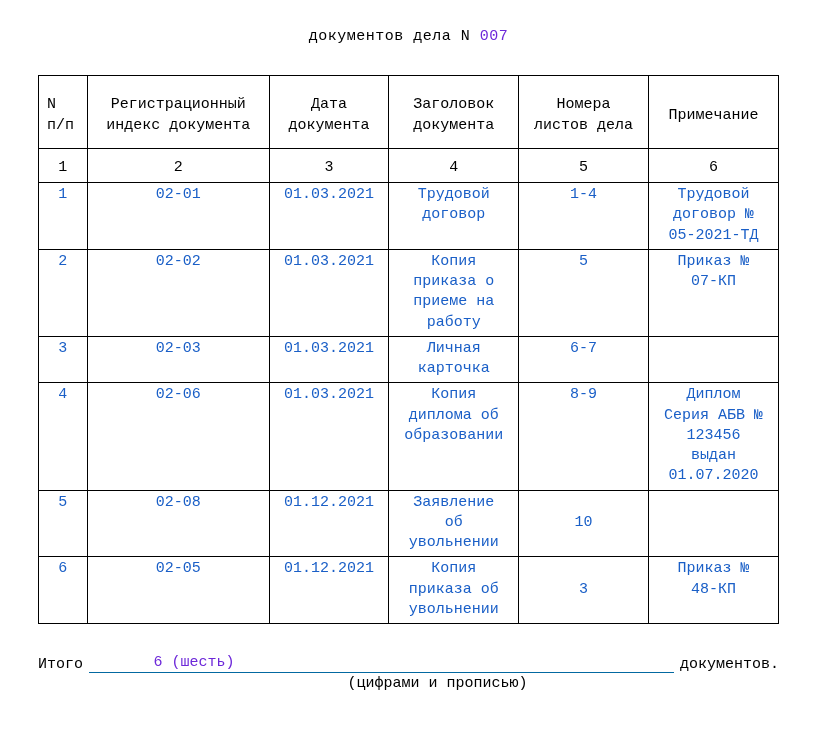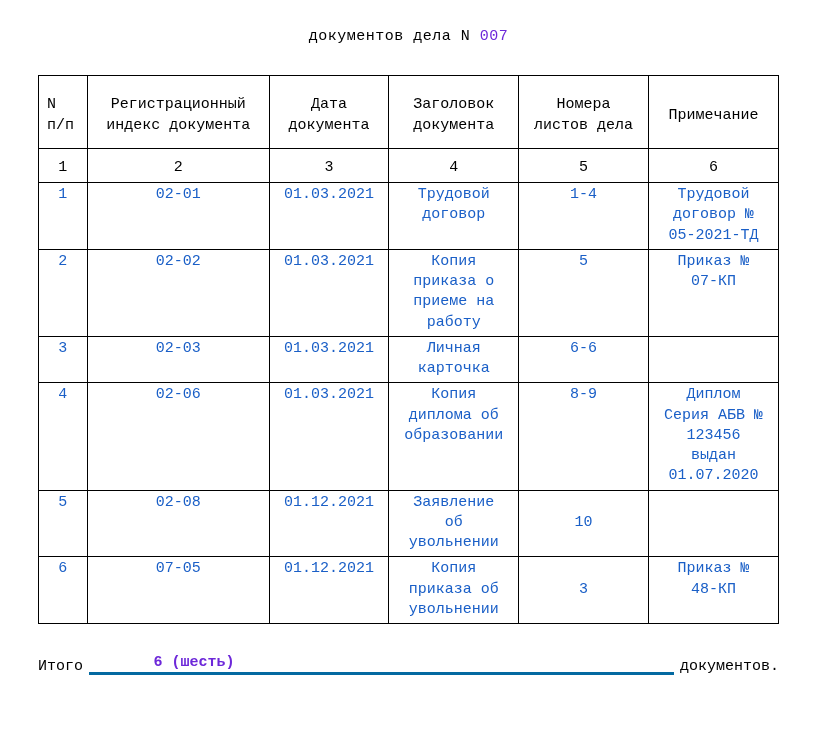--- a/index.html
+++ b/index.html
@@ -63,23 +63,22 @@
     }
     .footer {
       margin-top: 30px;
     }
     .line1 {
       display: flex;
       align-items: flex-end;
       white-space: nowrap;
     }
     .underline {
-      border-bottom: 3px solid #0369a1;
+      border-bottom: 1px solid #0369a1;
       display: inline-block;
-      font-weight: bold;
     }
     .u1 {
       flex: 0 0 auto;
       width: 210px;
       text-align: center;
       padding-bottom: 1px;
     }
     .u2 {
       flex: 1 1 auto;
       width: 240px;
@@ -137,52 +136,53 @@
         <td>01.03.2021</td>
         <td>Копия<br>приказа о<br>приеме на<br>работу</td>
         <td>5</td>
         <td>Приказ №<br>07-КП</td>
       </tr>
       <tr>
         <td>3</td>
         <td>02-03</td>
         <td>01.03.2021</td>
         <td>Личная<br>карточка</td>
-        <td>6-6</td>
+        <td>6-7</td>
         <td></td>
       </tr>
       <tr>
         <td>4</td>
         <td>02-06</td>
         <td>01.03.2021</td>
         <td>Копия<br>диплома об<br>образовании</td>
         <td>8-9</td>
         <td>Диплом<br>Серия АБВ №<br>123456<br>выдан<br>01.07.2020</td>
       </tr>
       <tr>
         <td>5</td>
         <td>02-08</td>
         <td>01.12.2021</td>
         <td>Заявление<br>об<br>увольнении</td>
         <td class="vcenter">10</td>
         <td></td>
       </tr>
       <tr>
         <td>6</td>
-        <td>07-05</td>
+        <td>02-05</td>
         <td>01.12.2021</td>
         <td>Копия<br>приказа об<br>увольнении</td>
         <td class="vcenter">3</td>
         <td>Приказ №<br>48-КП</td>
       </tr>
     </tbody>
 </table>
 
 <div class="footer">
   <div class="line1">
     <span>Итого</span>
     <span class="gap"></span>
     <span class="underline u1 blue">6 (шесть)</span>
     <span class="underline u2"></span>
     <span class="gap"></span>
     <span>документов.</span>
   </div>
+  <div class="caption">(цифрами и прописью)</div>
 </div>
 
 </body></html>

